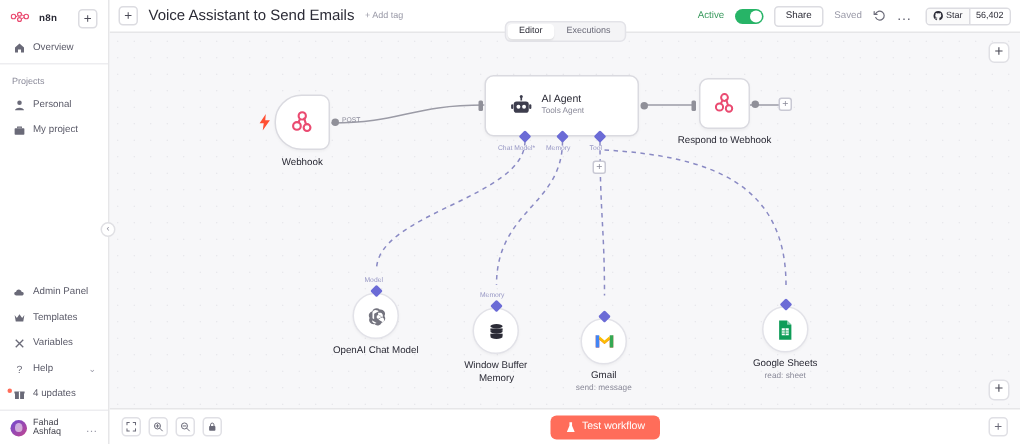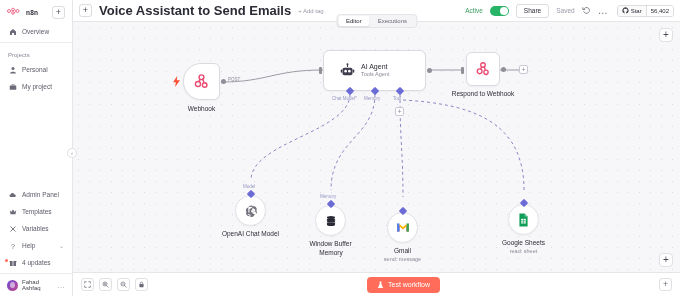--- a/index.html
+++ b/index.html
@@ -72,21 +72,21 @@
   .topbar {
     height: 22px; background: #fff; border-bottom: 1px solid #e6e6e8;
     display: flex; align-items: center; padding: 0 6px; gap: 7px;
     position: relative; z-index: 4;
   }
   .add-wf-btn {
     width: 13px; height: 13px; border: 1px solid #dcdce1; border-radius: 3px;
     background:#fff; display:flex; align-items:center; justify-content:center;
     font-size: 9px; color: #4b4b57; cursor:pointer; line-height:1; flex:0 0 13px;
   }
-  .wf-title { font-size: 13px; color: #2b2b36; font-weight: 700; white-space:nowrap;}
+  .wf-title { font-size: 10px; color: #2b2b36; font-weight: 400; white-space:nowrap;}
   .add-tag { font-size: 6px; color: #9a9aa8; cursor: pointer; white-space:nowrap;}
   .tb-spacer { flex: 1; }
   .active-label { font-size: 6.5px; color: #3a9a5e; }
   .toggle {
     width: 19px; height: 10px; border-radius: 6px; background: #27b467;
     position: relative; cursor: pointer; flex:0 0 19px;
   }
   .toggle .knob {
     position: absolute; right: 1px; top: 1px; width: 8px; height: 8px;
     border-radius: 50%; background: #fff;

